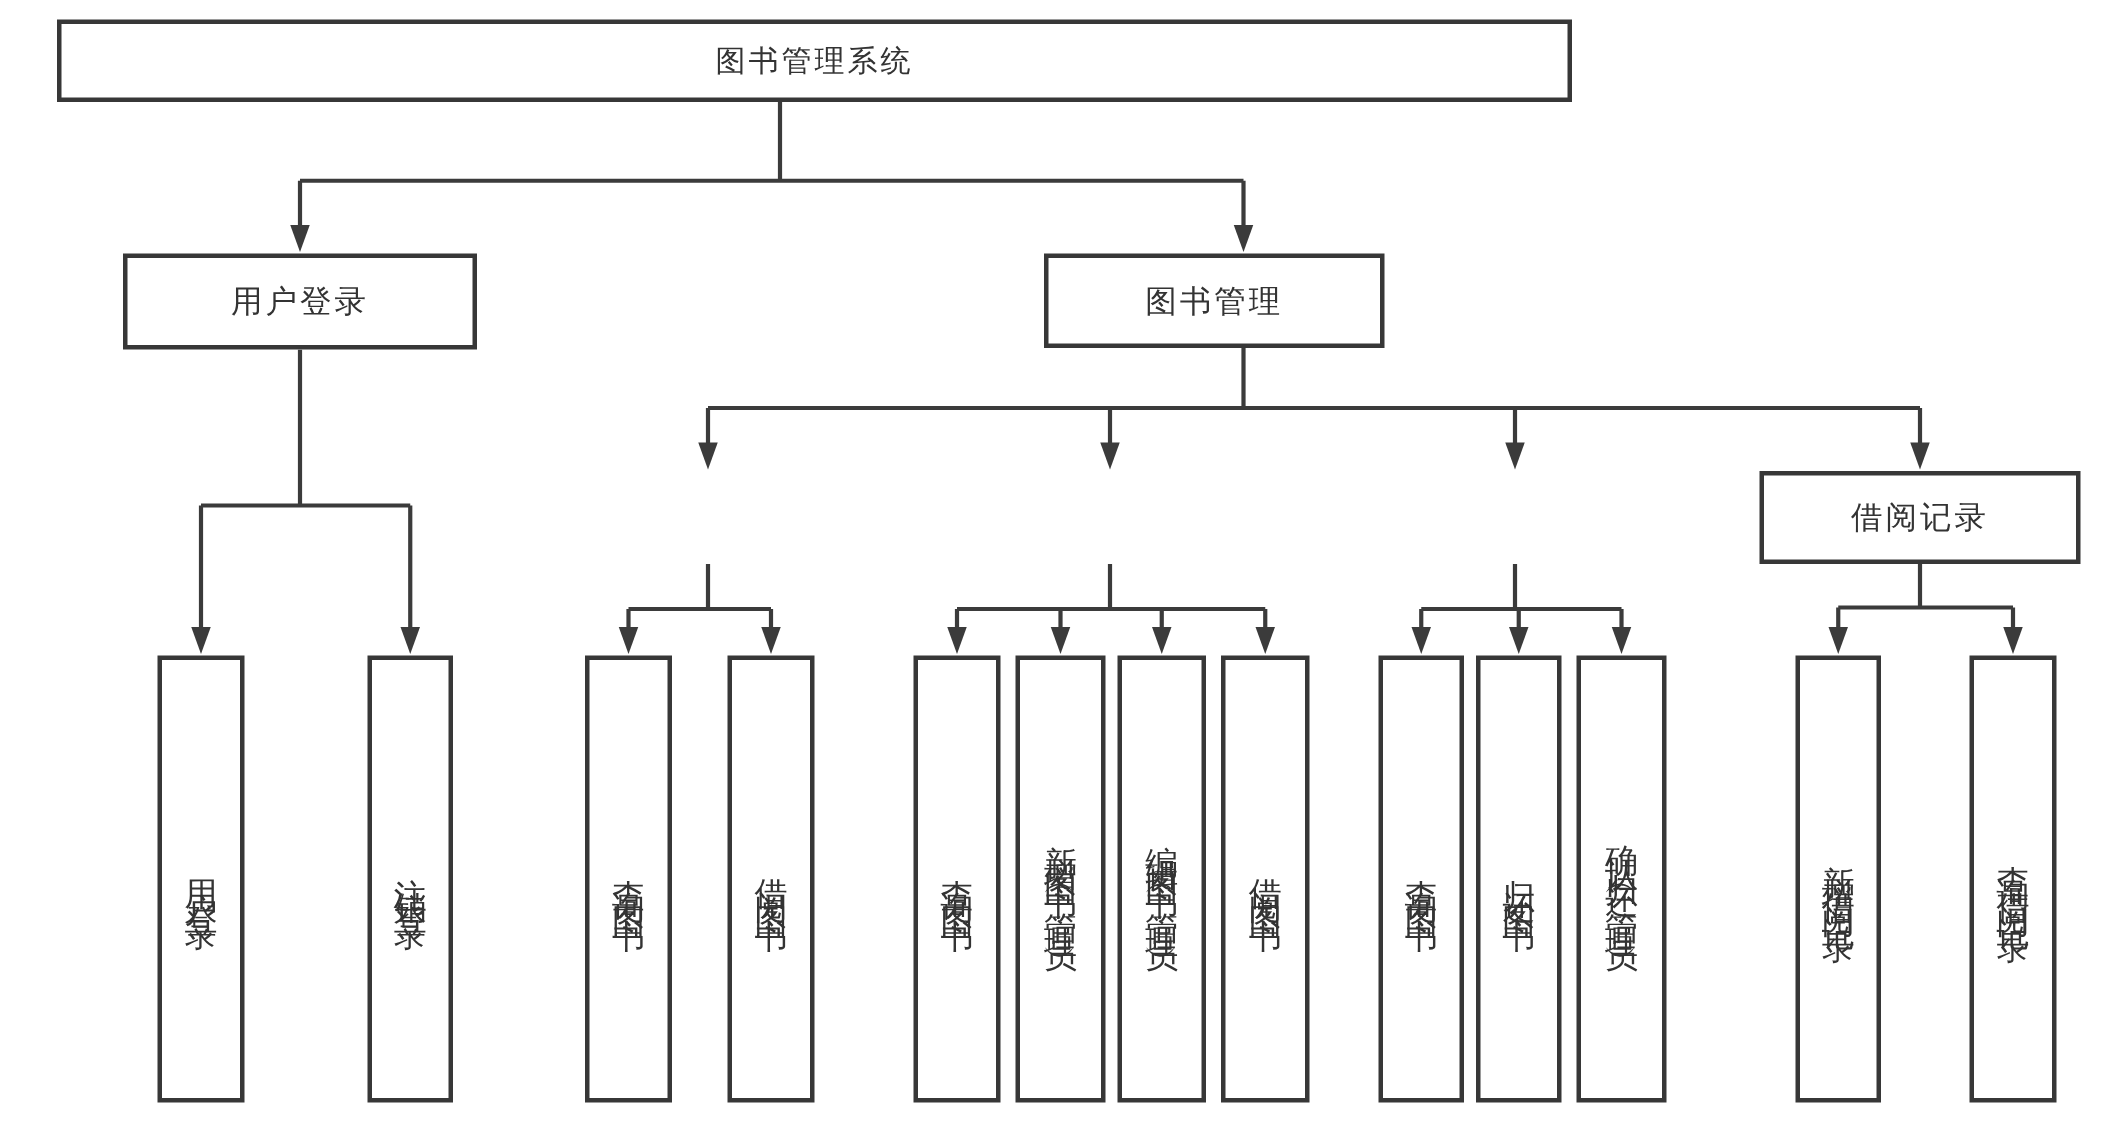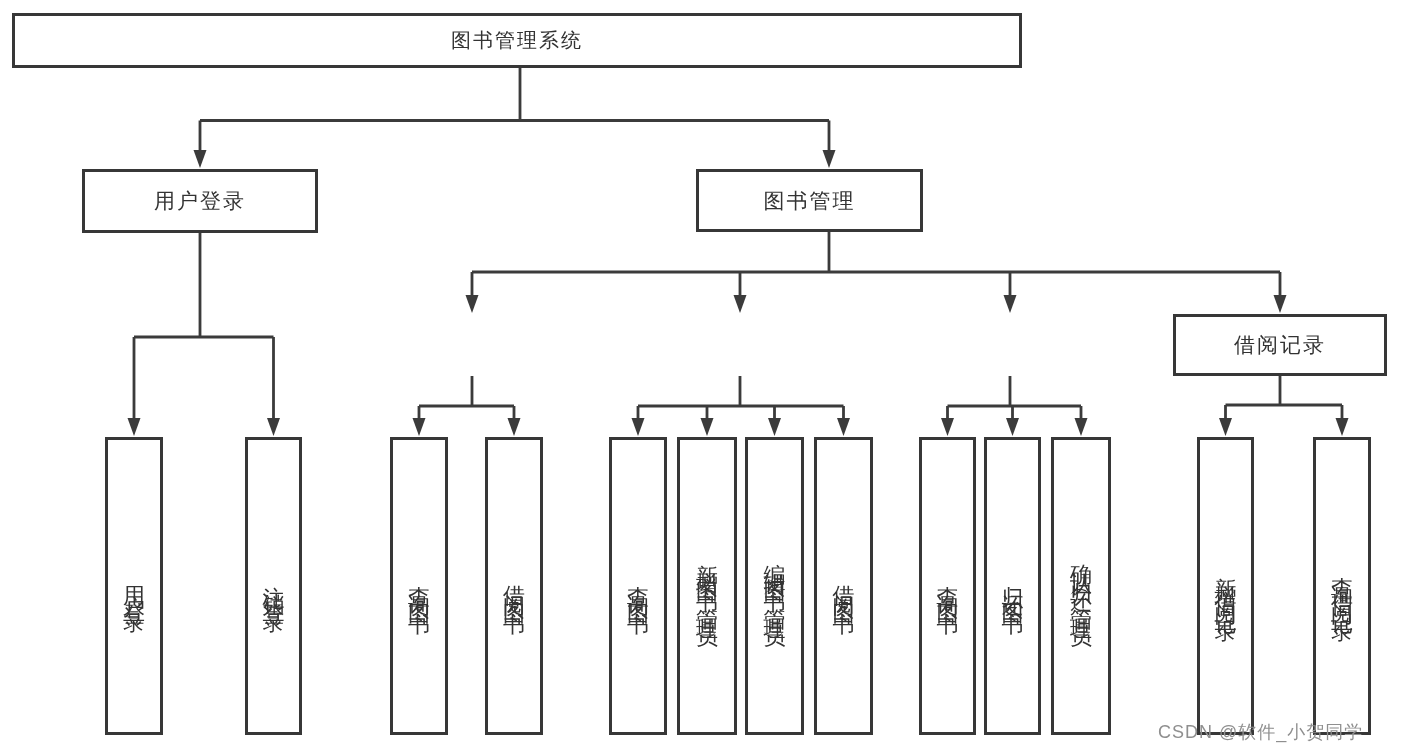--- a/index.html
+++ b/index.html
@@ -24,21 +24,21 @@
   .wires polygon{fill:var(--line);stroke:none;}
   .box{
     position:absolute;
     background:var(--box-fill);
     border:3px solid var(--box-border);
     color:var(--text);
     display:flex;align-items:center;justify-content:center;
     z-index:2;
   }
   .box.h{font-size:21px;letter-spacing:2px;white-space:nowrap;}
-  .box.root{font-size:20px;}
+  .box.root{font-size:20px;margin-left:26px;}
   .box.v span{
     display:block;
     writing-mode:vertical-rl;
     text-orientation:mixed;
     font-size:22px;
     letter-spacing:9px;
     line-height:1;
     white-space:nowrap;
   }
   .watermark{
@@ -143,15 +143,14 @@
     <span>确认归还（管理员）</span>
   </div>
 
   <div class="box v" style="left:1197px;top:437px;width:57px;height:298px">
     <span>新增借阅记录</span>
   </div>
   <div class="box v" style="left:1313px;top:437px;width:58px;height:298px">
     <span>查询借阅记录</span>
   </div>
 
-  <div class="watermark">CSDN @软件_小贺同学</div>
 
 </div>
 
 </body></html>

